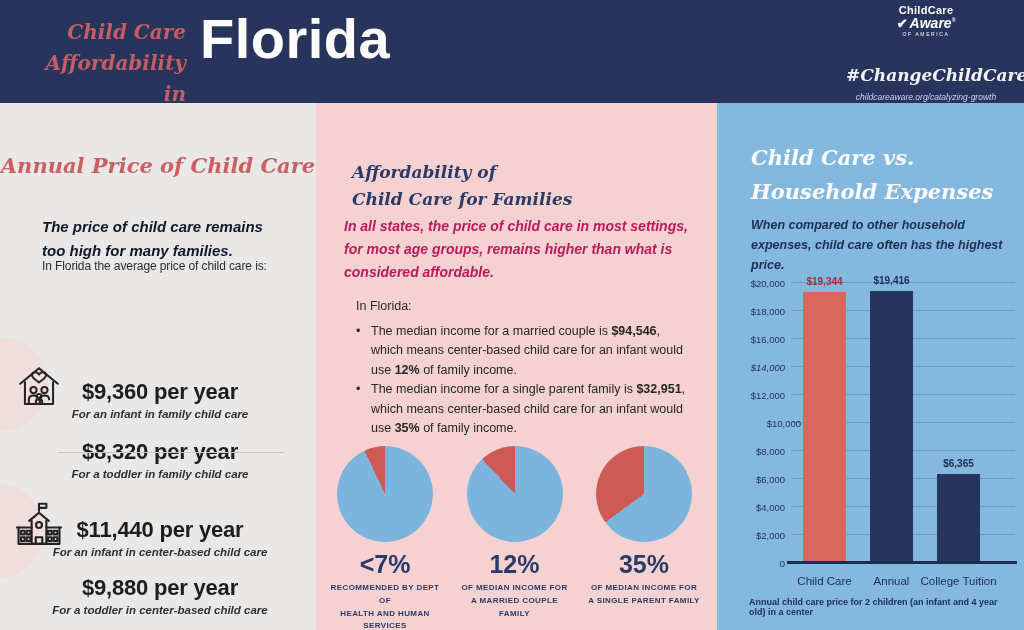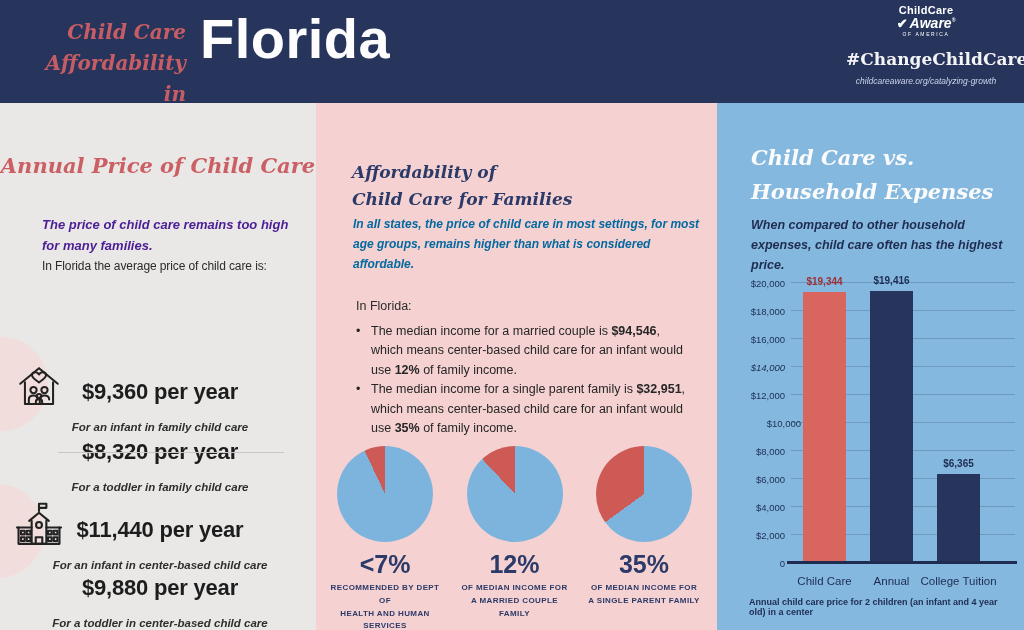--- a/index.html
+++ b/index.html
@@ -11,51 +11,51 @@
   .kicker{position:absolute;left:30px;top:17px;width:156px;text-align:right;
           font-family:"DejaVu Serif",serif;font-style:italic;font-weight:700;
           font-size:20px;line-height:1.55;color:#C75D64;}
   .state{position:absolute;left:200px;top:6px;font-size:56px;font-weight:700;
          color:#FDFDFD;letter-spacing:.5px;}
   .brand{position:absolute;right:18px;top:5px;width:160px;text-align:center;color:#fff;}
   .logo-l1{font-size:11px;font-weight:700;letter-spacing:.3px;line-height:1;}
   .logo-row{font-size:14px;font-style:italic;font-weight:700;line-height:1.1;}
   .logo-check{font-style:normal;font-size:13px;margin-right:2px;}
   .logo-l3{font-size:5px;letter-spacing:1.6px;line-height:1.4;}
-  .hashtag{margin-top:11px;font-family:"DejaVu Serif",serif;
+  .hashtag{margin-top:27px;font-family:"DejaVu Serif",serif;font-style:italic;
            font-weight:700;font-size:17px;color:#F4F4F6;}
   .url{margin-top:7px;font-size:8.5px;font-style:italic;color:#CB D6EA;color:#CBD6EA;}
 
   
   .col{position:absolute;top:103px;height:527px;}
   .col-left{left:0;width:316px;background:#E9E8E7;overflow:hidden;}
   .col-mid{left:316px;width:401px;background:#F5D2D1;}
   .col-right{left:717px;width:307px;background:#85B8DF;}
 
   
   .left-title{position:absolute;left:0;top:50px;width:316px;text-align:center;
               font-family:"DejaVu Serif",serif;font-style:italic;font-weight:700;
               font-size:21px;color:#CB5F63;}
-  .left-lead{position:absolute;left:42px;top:112px;width:248px;font-size:13px;
-             font-weight:700;font-style:italic;color:#4c1d95;line-height:1.6;}
+  .left-lead{position:absolute;left:42px;top:112px;width:248px;font-size:15px;
+             font-weight:700;font-style:italic;color:#0f172a;line-height:1.6;}
   .left-intro{position:absolute;left:42px;top:156px;width:270px;font-size:12px;
               color:#2b2b2b;white-space:nowrap;letter-spacing:-.1px;}
   .price{position:absolute;left:40px;width:240px;text-align:center;}
   .price-amount{font-size:22px;font-weight:700;color:#1d1d1d;letter-spacing:-.2px;margin-top:48px;}
-  .price-caption{font-size:11.5px;font-style:italic;font-weight:600;color:#2e2e2e;margin-top:16px;}
+  .price-caption{font-size:11.5px;font-style:italic;font-weight:600;color:#2e2e2e;margin-top:3px;}
   .divider{position:absolute;left:58px;top:349px;width:226px;height:1px;background:#C9C7C5;}
   .deco-circle{position:absolute;width:94px;height:94px;border-radius:50%;background:#F2DDDD;}
   .side-icon{position:absolute;}
 
   
   .mid-title{position:absolute;left:36px;top:56px;width:340px;
              font-family:"DejaVu Serif",serif;font-style:italic;font-weight:700;
              font-size:17px;line-height:1.6;color:#2B3A68;}
-  .mid-lead{position:absolute;left:37px;top:112px;width:352px;font-size:12px;
-            font-weight:700;font-style:italic;color:#0369a1;line-height:1.65;}
+  .mid-lead{position:absolute;left:28px;top:112px;width:352px;font-size:14px;
+            font-weight:700;font-style:italic;color:#be185d;line-height:1.65;}
   .mid-instate{position:absolute;left:40px;top:196px;font-size:12.5px;color:#2b2b2b;}
   .bullets{position:absolute;left:40px;top:219px;width:336px;}
   .bullet{display:flex;font-size:12.5px;color:#262626;line-height:1.55;}
   .bullet-dot{width:15px;flex:none;font-size:12.5px;}
   .pies{position:absolute;left:9px;top:343px;width:379px;display:flex;justify-content:space-between;}
   .pie-group{width:120px;}
   .pie{width:96px;height:96px;border-radius:50%;margin:0 auto;}
   .pie-label{text-align:center;font-size:25px;font-weight:800;color:#2B3A68;margin-top:8px;}
   .pie-cap{text-align:center;font-size:8px;font-weight:700;letter-spacing:.4px;
            color:#2B3A68;line-height:1.6;margin-top:3px;}

